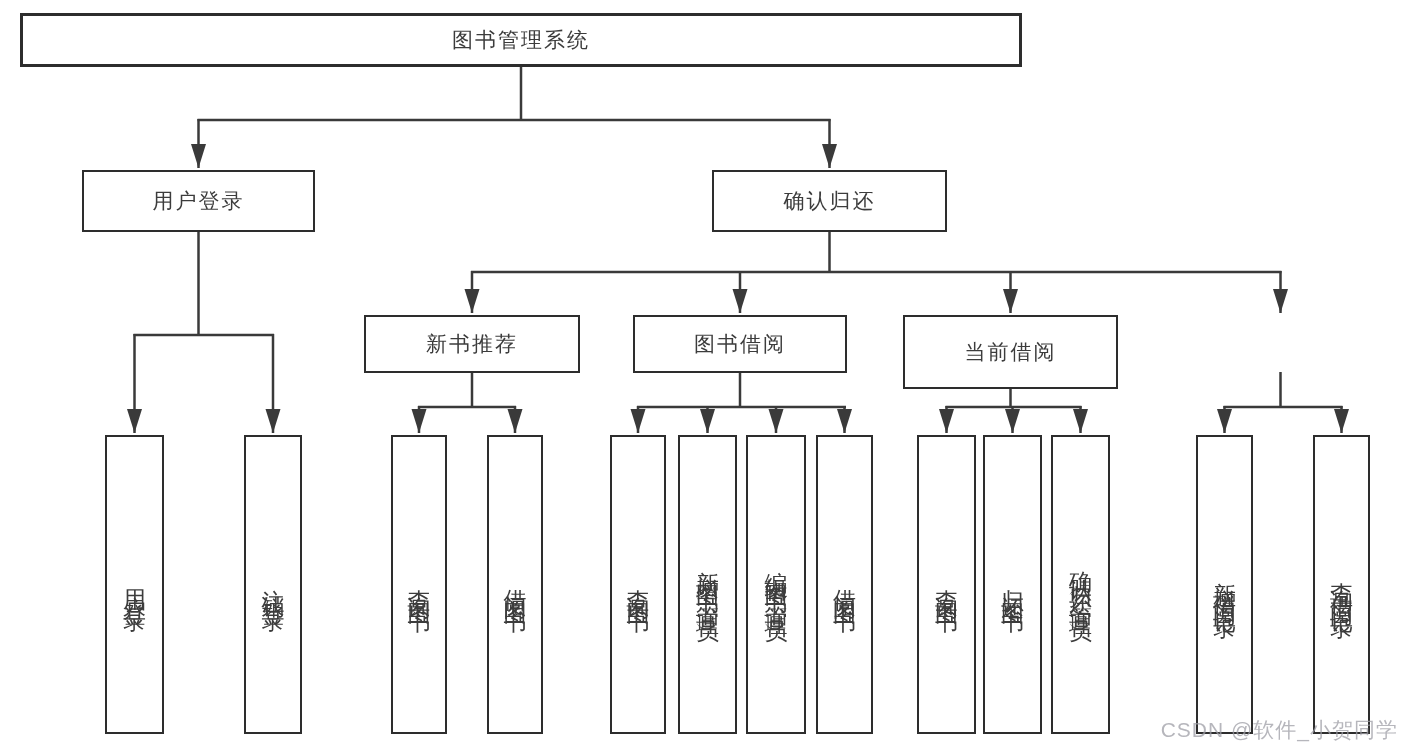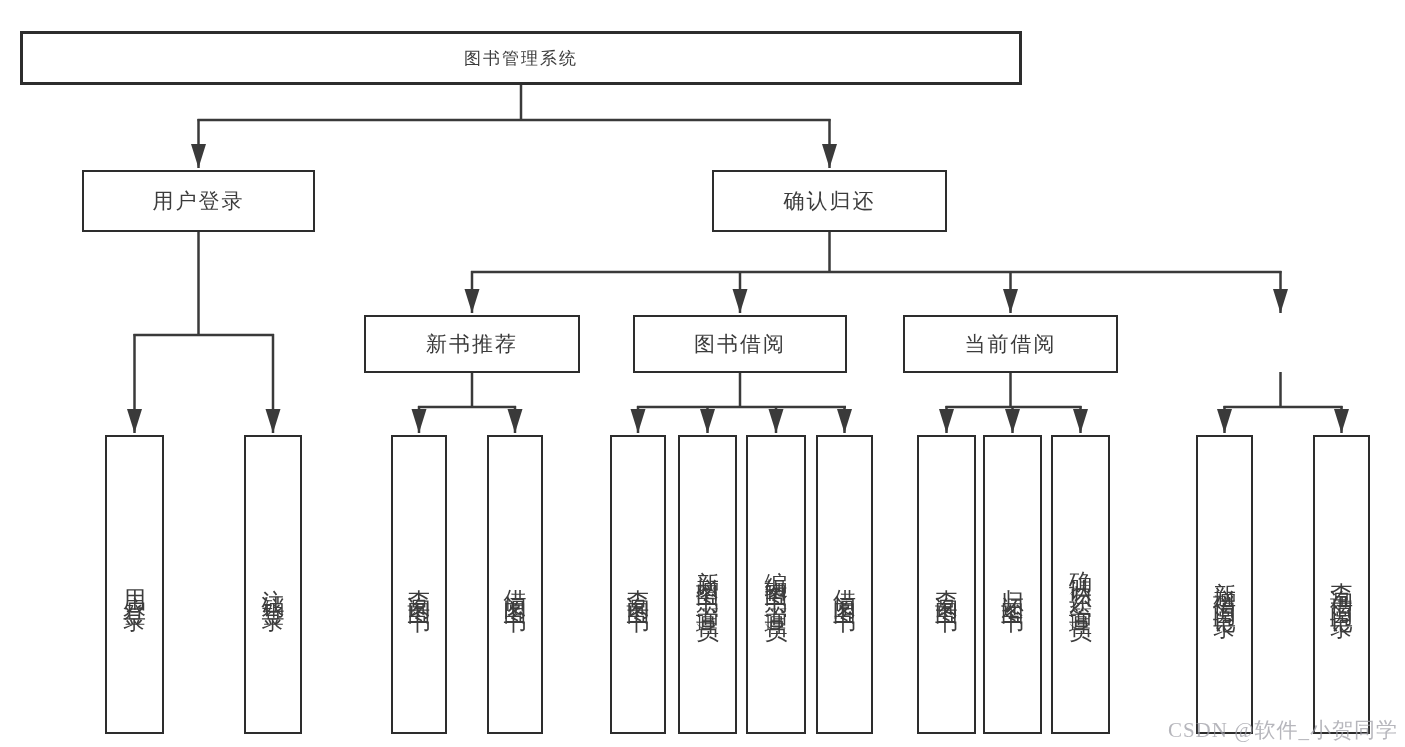--- a/index.html
+++ b/index.html
@@ -20,38 +20,37 @@
     z-index:2;
     display:flex;
     align-items:center;
     justify-content:center;
   }
   .hbox{
     font-size:21px;
     letter-spacing:2px;
     border-width:2.5px;
   }
-  .root{border-width:3px;font-size:17px;margin-top:18px;}
+  .root{border-width:3px;font-size:21px;}
   .vbox{
     border-width:2.5px;
     writing-mode:vertical-rl;
     font-size:23px;
     letter-spacing:7px;
     line-height:1;
   }
   .watermark{
     position:absolute;
     right:7px;
     bottom:3px;
     z-index:3;
     font-size:21px;
     letter-spacing:1px;
     color:rgba(158,158,166,0.75);
     white-space:nowrap;
-    font-family:Liberation Serif, serif;
   }
 </style>
 </head>
 <body>
 
 <div class="stage">
 
   <svg class="connectors" width="1405" height="747">
     <defs>
       <marker id="arw" markerWidth="25" markerHeight="16" refX="24" refY="7.5" orient="auto" markerUnits="userSpaceOnUse">
@@ -102,21 +101,21 @@
     </g>
   </svg>
 
   <div class="node hbox root" style="left:20px;top:13px;width:1002px;height:54px;">图书管理系统</div>
 
   <div class="node hbox" style="left:82px;top:170px;width:233px;height:62px;">用户登录</div>
   <div class="node hbox" style="left:712px;top:170px;width:235px;height:62px;">确认归还</div>
 
   <div class="node hbox" style="left:633px;top:315px;width:214px;height:58px;">图书借阅</div>
   <div class="node hbox" style="left:364px;top:315px;width:216px;height:58px;">新书推荐</div>
-  <div class="node hbox" style="left:903px;top:315px;width:215px;height:58px;">当前借阅</div>
+  <div class="node hbox" style="left:903px;top:315px;width:215px;height:74px;">当前借阅</div>
 
   <div class="node vbox" style="left:105px;top:435px;width:59px;height:299px;">用户登录</div>
   <div class="node vbox" style="left:244px;top:435px;width:58px;height:299px;">注销登录</div>
 
   <div class="node vbox" style="left:391px;top:435px;width:56px;height:299px;">查询图书</div>
   <div class="node vbox" style="left:487px;top:435px;width:56px;height:299px;">借阅图书</div>
 
   <div class="node vbox" style="left:610px;top:435px;width:56px;height:299px;">查询图书</div>
   <div class="node vbox" style="left:678px;top:435px;width:59px;height:299px;">新增图书（管理员）</div>
   <div class="node vbox" style="left:746px;top:435px;width:60px;height:299px;">编辑图书（管理员）</div>

